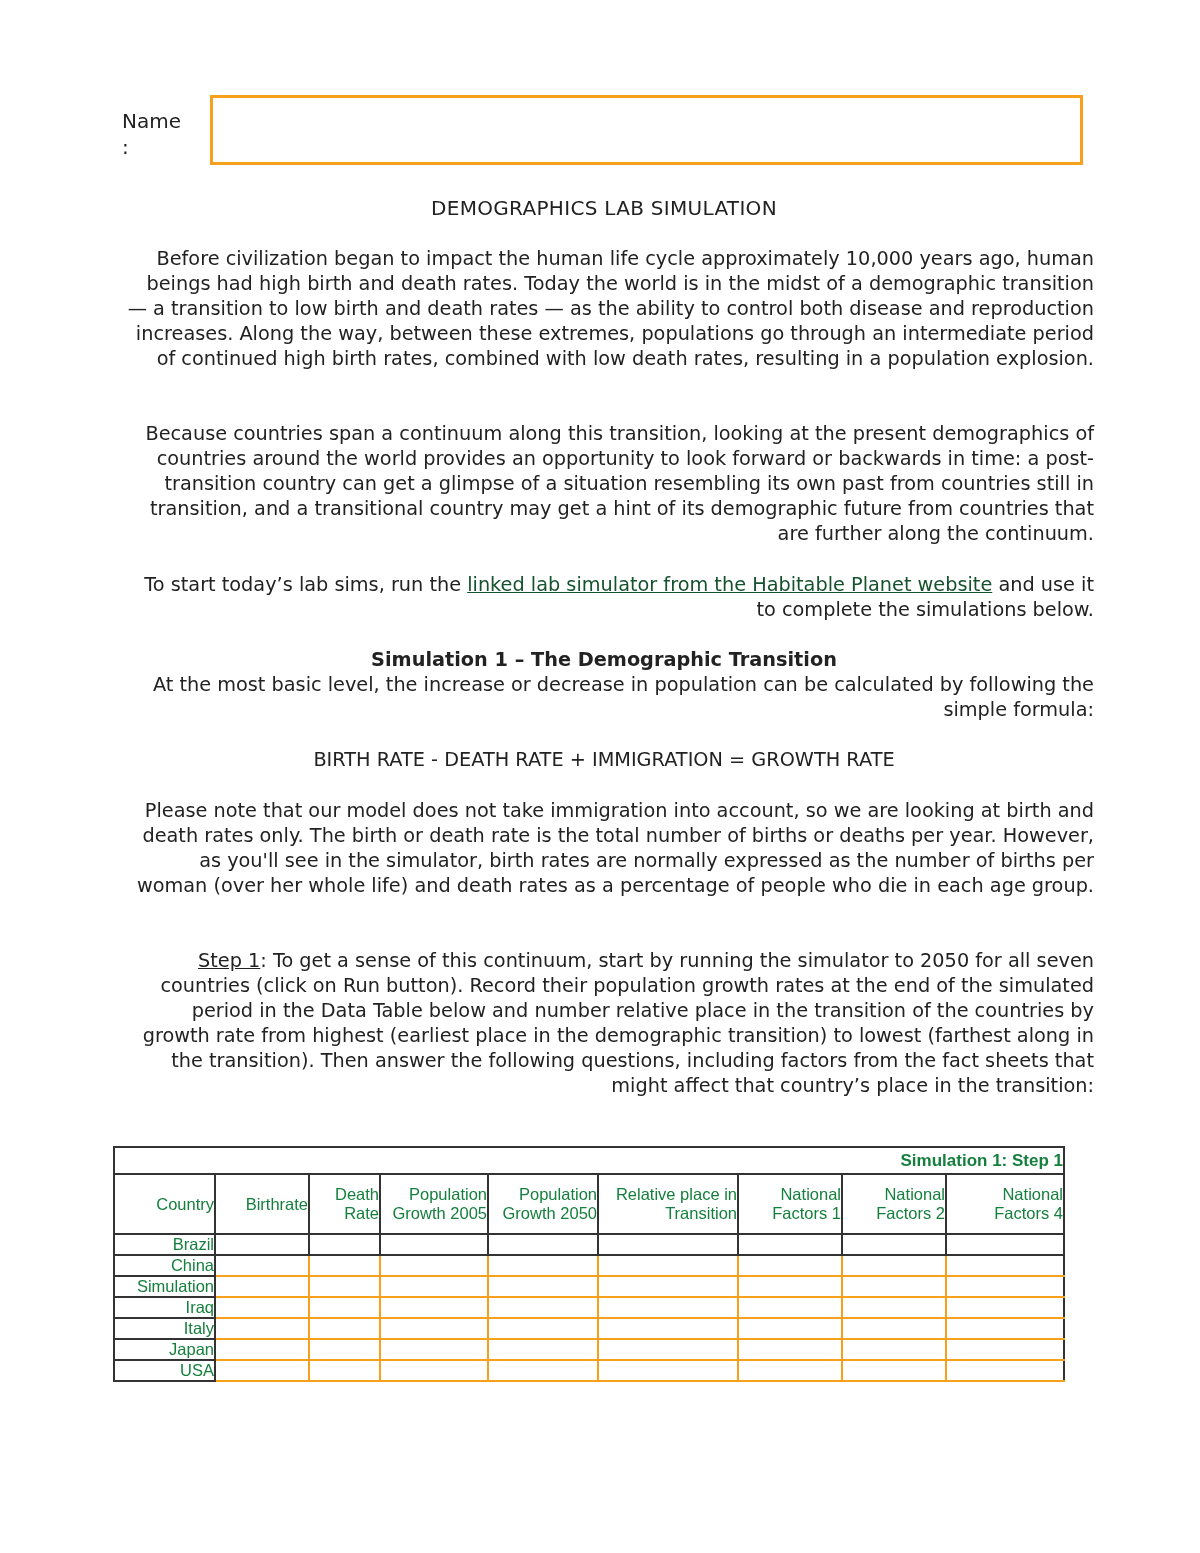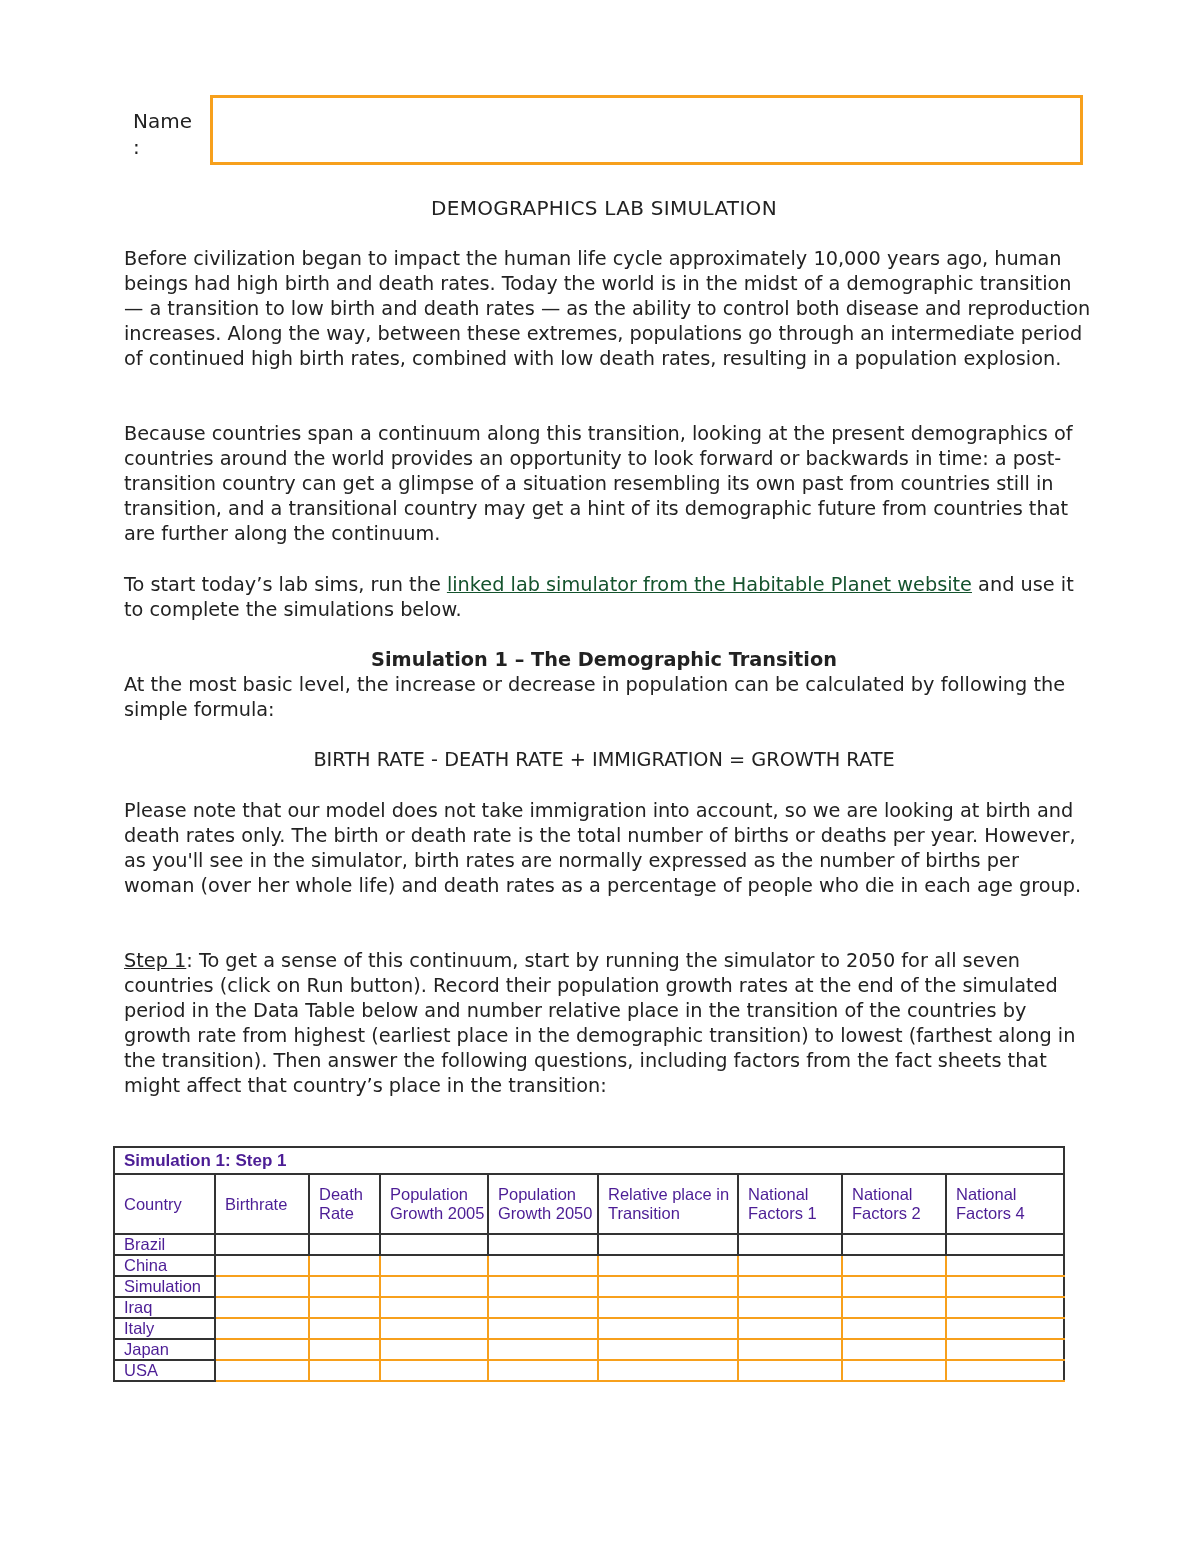--- a/index.html
+++ b/index.html
@@ -1,30 +1,30 @@
 <!DOCTYPE html>
 <html><head>
 <meta charset="utf-8">
 <style>
   html, body { margin:0; padding:0; background:#ffffff; }
   body { width:1200px; height:1553px; position:relative; overflow:hidden;
          font-family:"DejaVu Sans", sans-serif; color:#222; }
-  .name-label { position:absolute; left:133px; top:108px; font-size:20px; line-height:26px; }
+  .name-label { position:absolute; left:122px; top:108px; font-size:20px; line-height:26px; }
   .name-box { position:absolute; left:210px; top:95px; width:873px; height:70px;
               border:3px solid #f7a01c; background:#fff; box-sizing:border-box; }
   .title { position:absolute; left:0; width:1208px; top:196px; text-align:center;
            font-size:20px; line-height:24px; letter-spacing:0.3px; }
-  .para { position:absolute; left:124px; width:970px; font-size:19.3px; line-height:25px; }
+  .para { position:absolute; left:124px; width:970px; font-size:19.3px; line-height:25px;text-align:right; }
   .para a { color:#14532d; text-decoration:underline; }
   .center { position:absolute; left:0; width:1208px; text-align:center; font-size:19.3px; line-height:25px; }
   .sim-heading { font-weight:bold; }
   .u { text-decoration:underline; }
 
   table.data { position:absolute; left:113px; top:1146px; border-collapse:collapse;
-               font-family:"Liberation Sans", sans-serif; font-size:16.5px; color:#4c1d95; }
+               font-family:"Liberation Sans", sans-serif; font-size:16.5px; color:#15803d;text-align:right; }
   table.data td { padding:0 0 0 9px; vertical-align:middle; line-height:19px; }
   .t-title td { height:25px; font-weight:bold; font-size:17px; border:2px solid #333; }
   .t-head td { height:58px; border:2px solid #333; }
   .t-row td { height:19px; border:2px solid #f7a01c; padding:0 0 0 9px; }
   .t-row td.c { border:2px solid #333; border-right:2px solid #333; }
   .t-row.first td { border-top:2px solid #333; border-bottom:2px solid #333; border-left:2px solid #333; border-right:2px solid #333; }
   .t-row td.last { border-right:2px solid #333; }
   .t-row.lastrow td.c { border-bottom:2px solid #333;margin-left:12px; }
 </style>
 </head>

